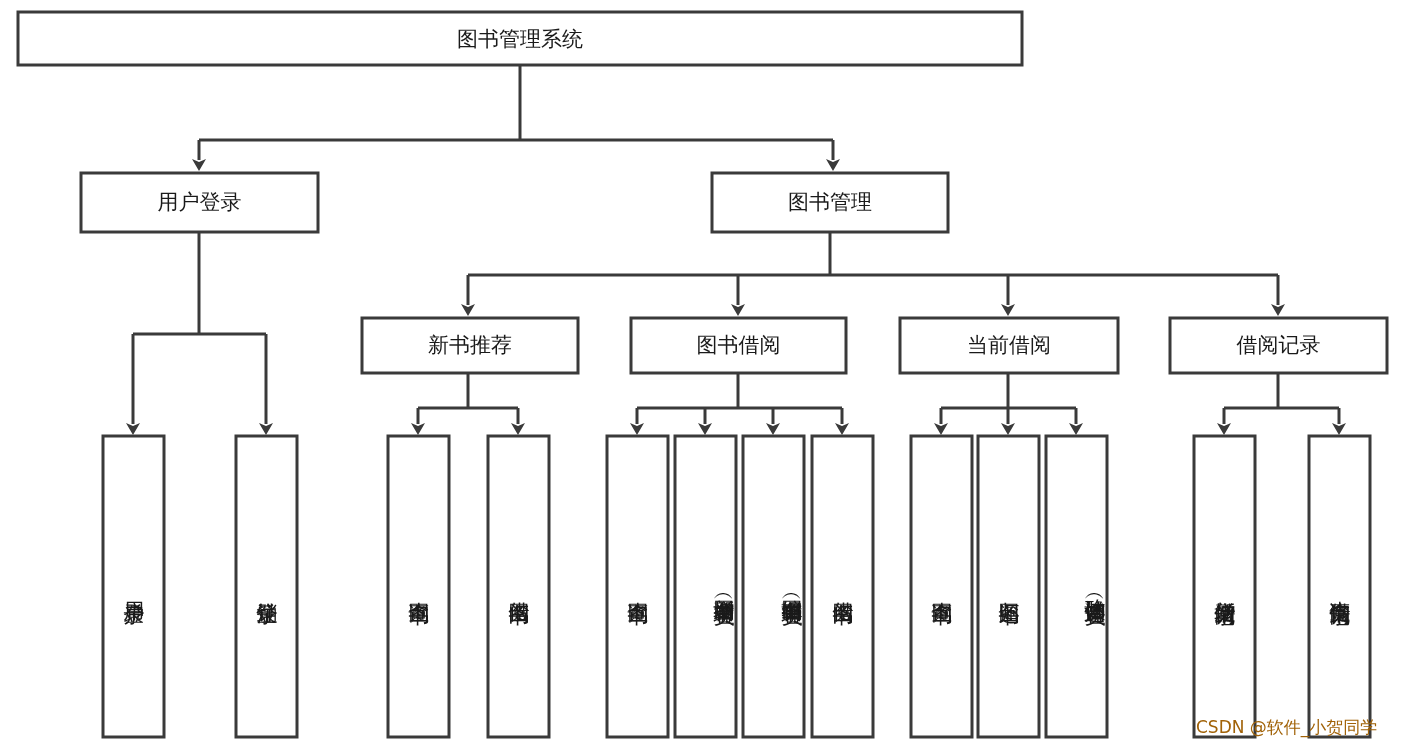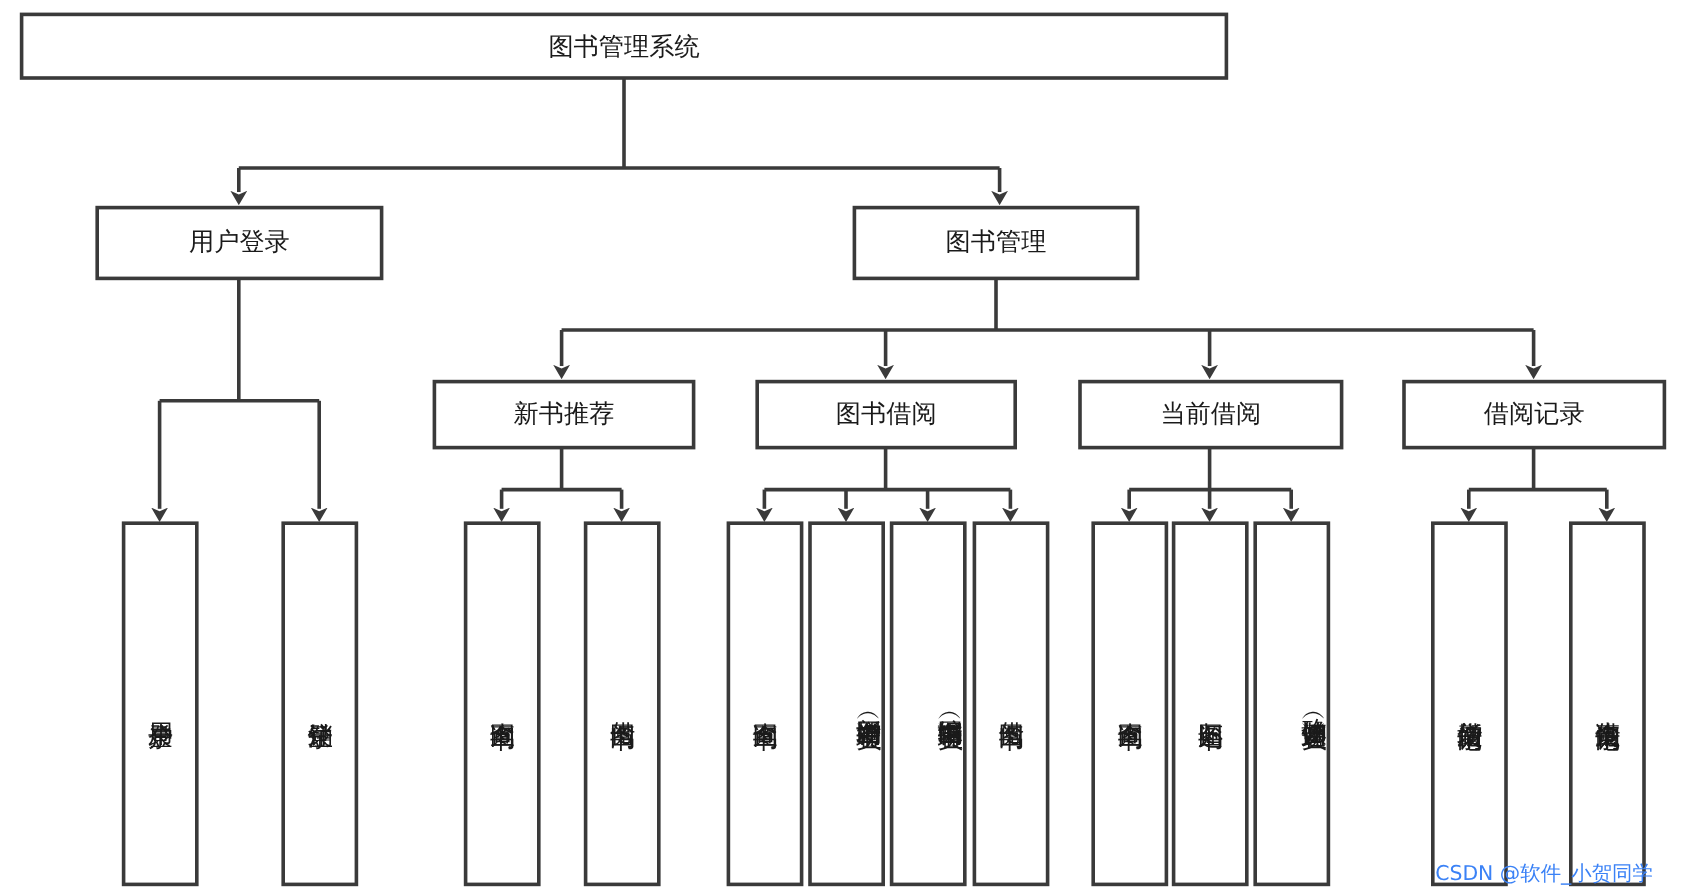--- a/index.html
+++ b/index.html
@@ -59,21 +59,21 @@
     white-space: nowrap;
     display: flex;
     align-items: center;
     justify-content: center;
     pointer-events: none;
   }
   .watermark {
     position: absolute;
     font-family: "DejaVu Sans", "Liberation Sans", sans-serif;
     font-size: 17px;
-    color: #3b82f6;
+    color: #a16207;
     white-space: nowrap;
   }
 </style>
 </head>
 <body>
 
 <div id="diagram-root">
 
   <svg id="tree-svg" viewBox="0 0 1405 747">
     <defs>

